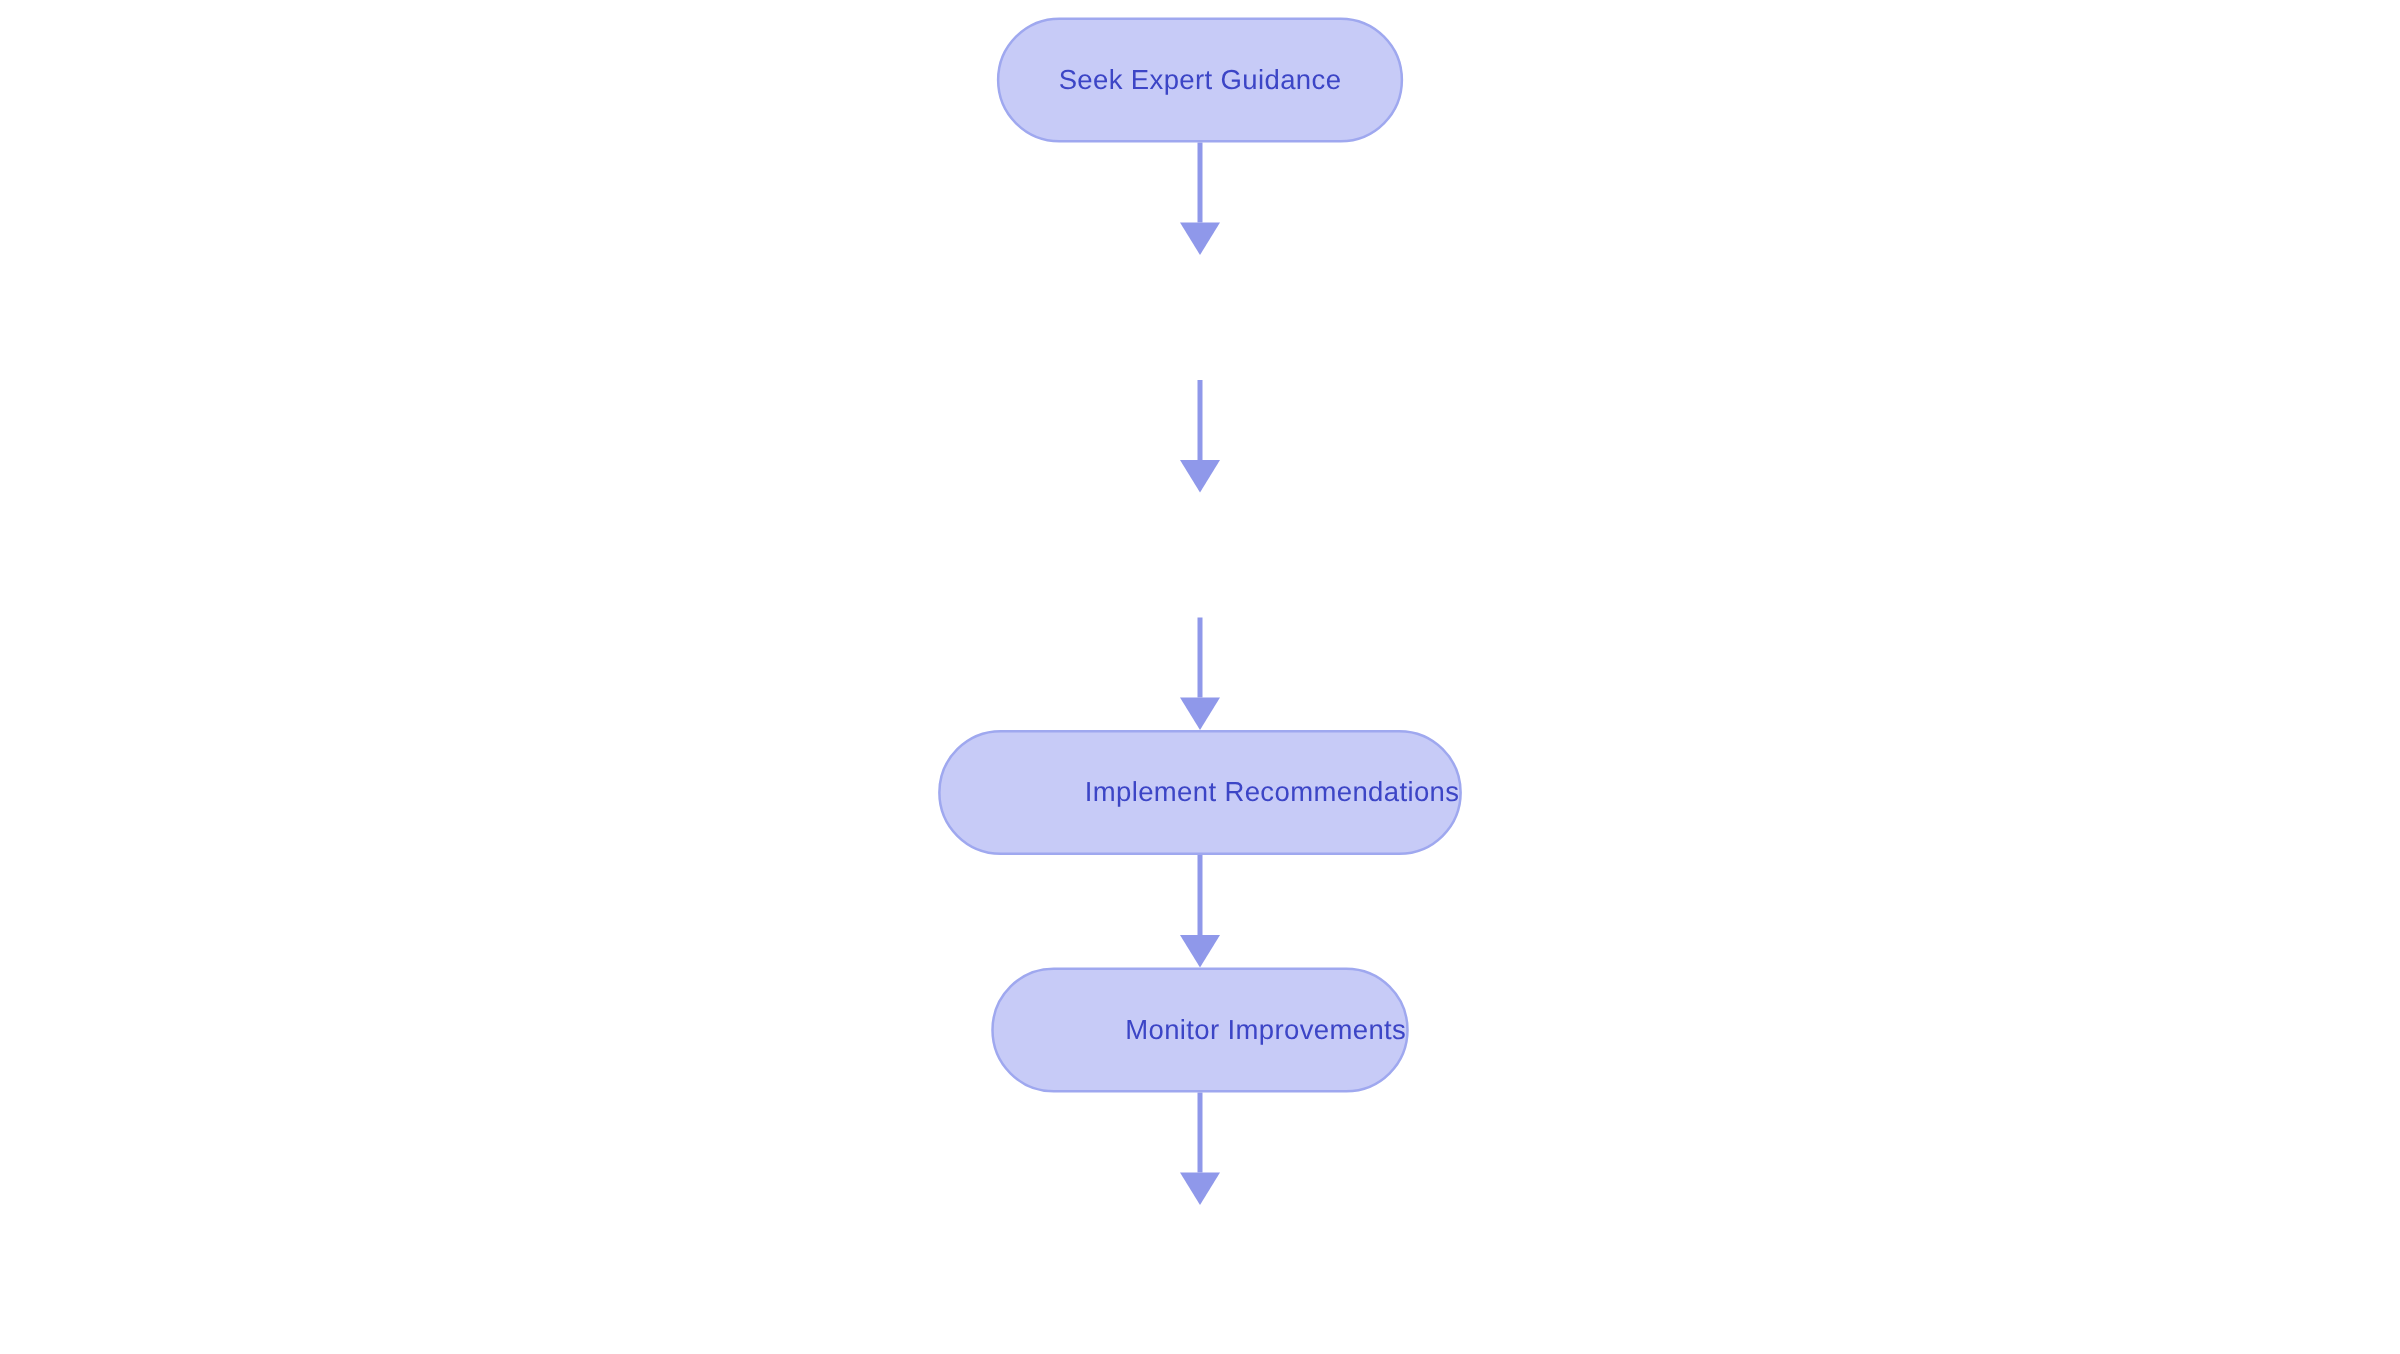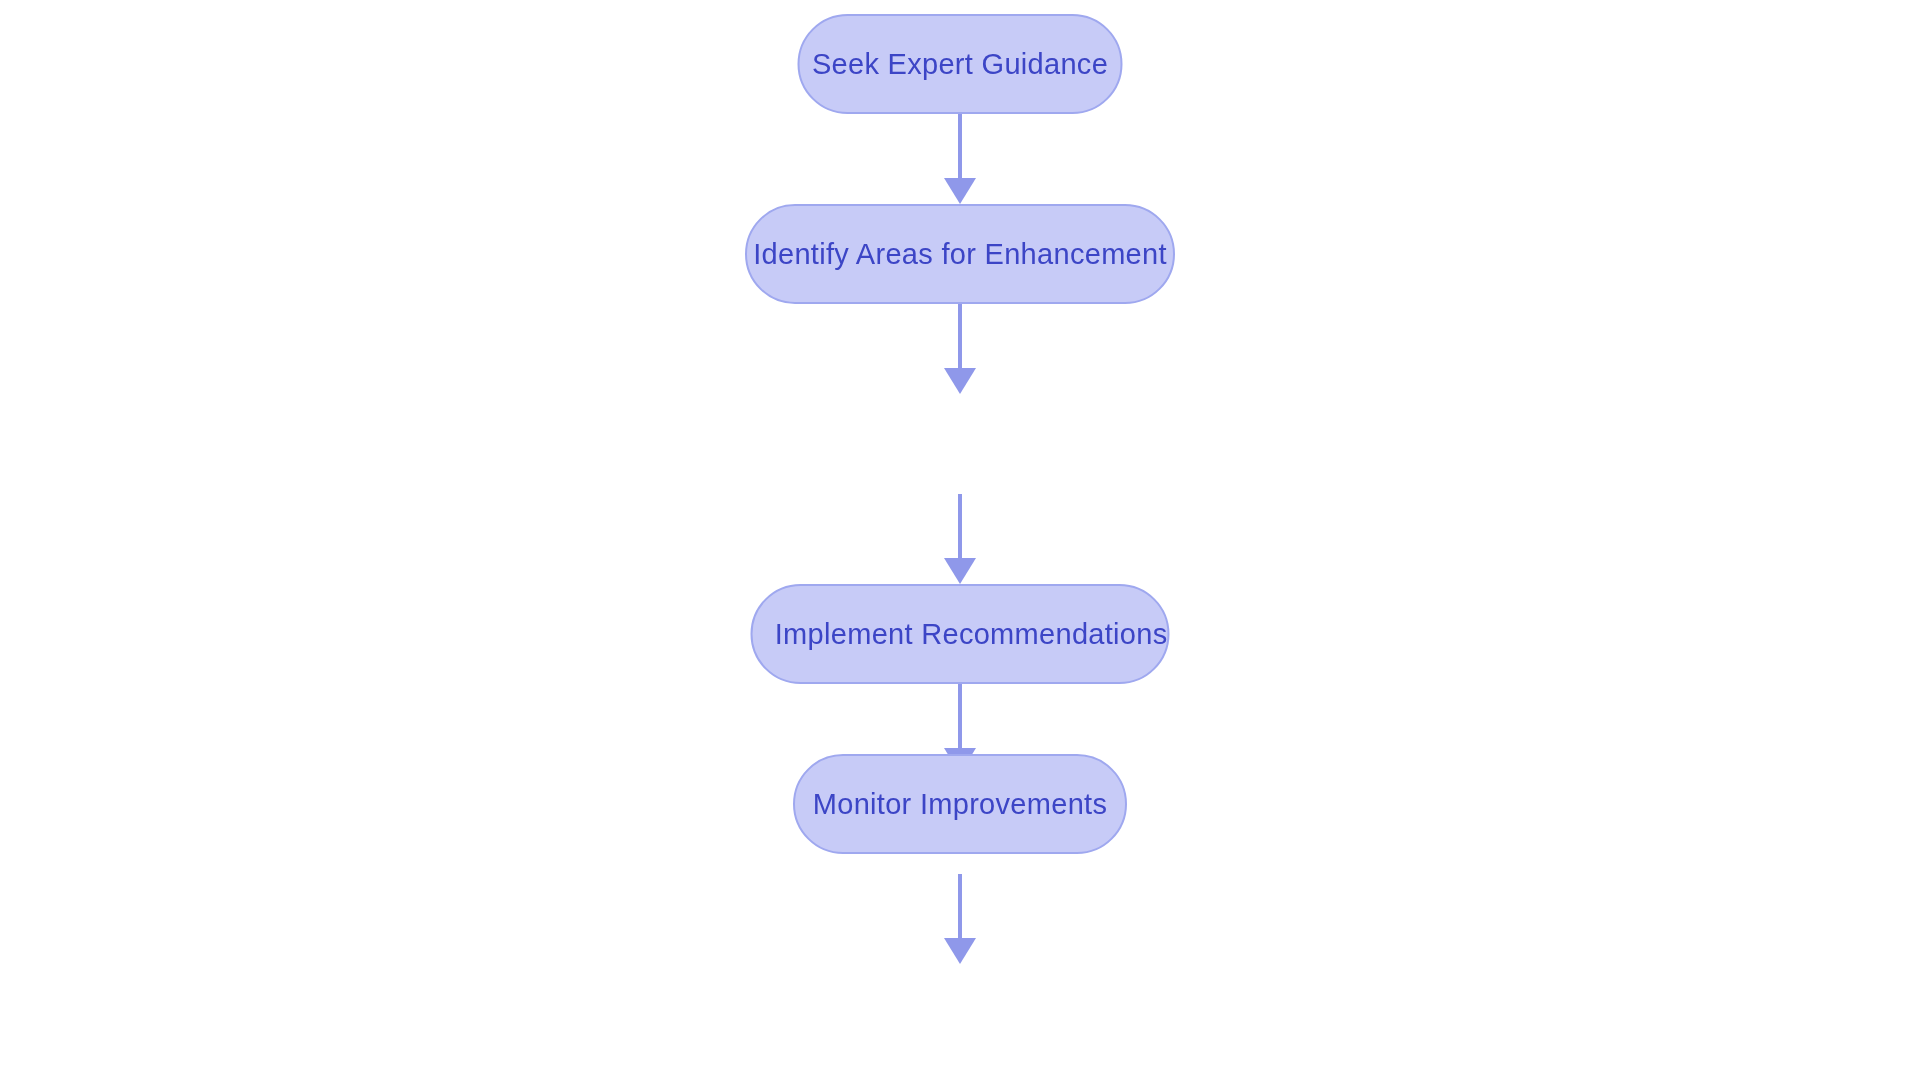--- a/index.html
+++ b/index.html
@@ -28,31 +28,31 @@
     height: 100px;
     border-radius: 50px;
     background: var(--node-fill);
     border: 2px solid var(--node-border);
     display: flex;
     align-items: center;
     justify-content: center;
   }
   .flow-node .label {
     color: var(--node-text);
-    font-size: 29px;
+    font-size: 22px;
     letter-spacing: 0.3px;
     white-space: nowrap;
   }
 
   
   .pos-n0 { top: 14px;  width: 325px; }
   .pos-n1 { top: 204px; width: 430px; }
   .pos-n2 { top: 394px; width: 411px; }
   .pos-n3 { top: 584px; width: 419px; justify-content: flex-end; }
-  .pos-n4 { top: 754px; width: 334px; }
+  .pos-n4 { top: 774px; width: 334px; justify-content: flex-end; }
   .pos-n5 { top: 964px; width: 394px; }
 
   .connector {
     position: absolute;
     left: 50%;
     transform: translateX(-50%);
     width: 32px;
     height: 90px;
   }
   .pos-c0 { top: 114px; }
@@ -89,23 +89,20 @@
 
   <div class="flow-node pos-n0">
     <span class="label">Seek Expert Guidance</span>
   </div>
 
   <div class="connector pos-c0">
     <div class="arrow-line"></div>
     <div class="arrow-head"></div>
   </div>
 
-  <div class="flow-node pos-n1">
-    <span class="label">Identify Areas for Enhancement</span>
-  </div>
 
   <div class="connector pos-c1">
     <div class="arrow-line"></div>
     <div class="arrow-head"></div>
   </div>
 
 
   <div class="connector pos-c2">
     <div class="arrow-line"></div>
     <div class="arrow-head"></div>

